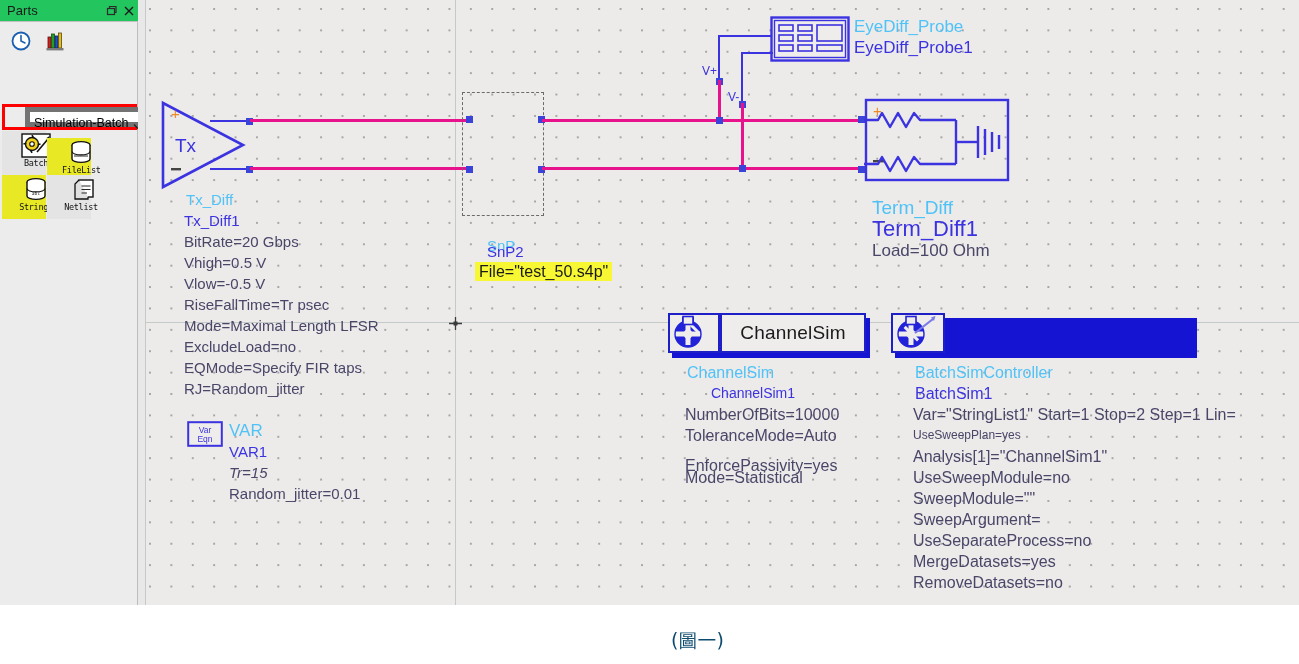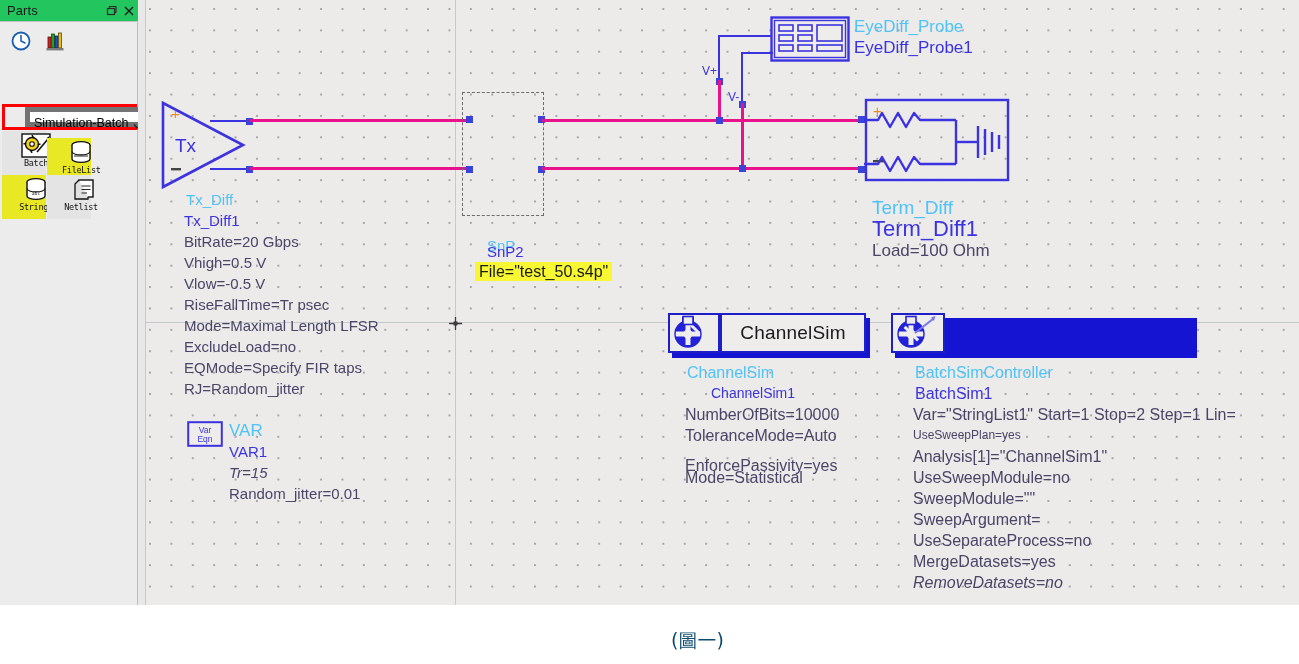--- a/index.html
+++ b/index.html
@@ -408,17 +408,17 @@
     <span class="lbl lbl-cyan" style="left:769px;top:365px;font-size:16px;">BatchSimController</span>
     <span class="lbl lbl-blue" style="left:769px;top:386px;font-size:16px;">BatchSim1</span>
     <span class="lbl lbl-dark" style="left:767px;top:407px;font-size:16px;">Var="StringList1" Start=1 Stop=2 Step=1 Lin=</span>
     <span class="lbl lbl-dark" style="left:767px;top:428px;font-size:12px;">UseSweepPlan=yes</span>
     <span class="lbl lbl-dark" style="left:767px;top:449px;font-size:16px;">Analysis[1]="ChannelSim1"</span>
     <span class="lbl lbl-dark" style="left:767px;top:470px;font-size:16px;">UseSweepModule=no</span>
     <span class="lbl lbl-dark" style="left:767px;top:491px;font-size:16px;">SweepModule=""</span>
     <span class="lbl lbl-dark" style="left:767px;top:512px;font-size:16px;">SweepArgument=</span>
     <span class="lbl lbl-dark" style="left:767px;top:533px;font-size:16px;">UseSeparateProcess=no</span>
     <span class="lbl lbl-dark" style="left:767px;top:554px;font-size:16px;">MergeDatasets=yes</span>
-    <span class="lbl lbl-dark" style="left:767px;top:575px;font-size:16px;font-style:italic;">RemoveDatasets=no</span>
+    <span class="lbl lbl-dark" style="left:767px;top:575px;font-size:16px;">RemoveDatasets=no</span>
   </div>
 
   <div id="caption">(圖一)</div>
 </div>
 
 </body></html>

